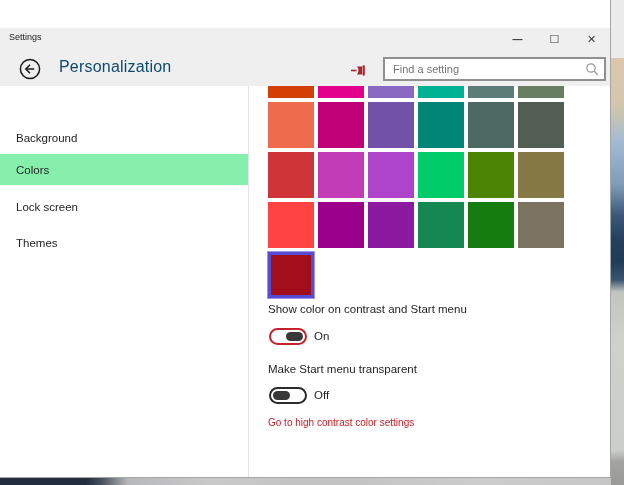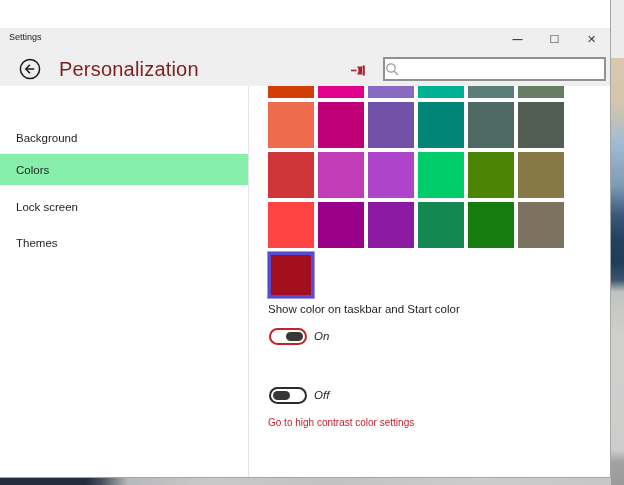--- a/index.html
+++ b/index.html
@@ -41,21 +41,21 @@
     position:absolute;right:0;top:0;height:22px;display:flex;z-index:6;
   }
   .win-btn{
     width:37px;height:22px;display:flex;align-items:center;justify-content:center;
     font-size:11px;color:#3c3c3c;cursor:default;
   }
   .win-btn.min{font-weight:bold;font-size:10px;}
   
   .back-btn{position:absolute;left:19px;top:30px;width:22px;height:22px;}
   .page-title{
-    position:absolute;left:59px;top:30px;font-size:20px;font-weight:300;color:#7f1d1d;
+    position:absolute;left:59px;top:30px;font-size:16px;font-weight:300;color:#0c4a6e;
     letter-spacing:0.2px;
   }
   .pin{position:absolute;left:351px;top:35px;width:16px;height:13px;}
   .search-box{
     position:absolute;left:383px;top:29px;width:219px;height:20px;
     background:#ffffff;border:2px solid #919191;display:flex;align-items:center;
   }
   .search-input{
     border:none;outline:none;flex:1;font-size:11px;color:#767676;
     font-family:"Liberation Sans","DejaVu Sans",sans-serif;
@@ -77,21 +77,21 @@
   .swatch.sel{border:3px solid #564bd2;box-shadow:0 0 0 1px #9d97e8;}
   
   .set-label{position:absolute;left:268px;font-size:11.5px;color:#1f1f1f;}
   .toggle{
     position:absolute;left:269px;width:34px;height:13px;border-radius:10px;
     border:2px solid #2b2b2b;background:#ffffff;cursor:default;
   }
   .toggle .knob{position:absolute;top:2px;width:17px;height:9px;border-radius:5px;background:#383838;}
   .toggle.on .knob{right:2px;}
   .toggle.off .knob{left:2px;}
-  .toggle-state{position:absolute;left:314px;font-size:11.5px;color:#1f1f1f;font-style:italic;}
+  .toggle-state{position:absolute;left:314px;font-size:11.5px;color:#1f1f1f;}
   .hc-link{position:absolute;left:268px;font-size:10px;cursor:pointer;}
 </style>
 </head>
 <body>
 
 <div class="desktop-right"></div>
 <div class="desktop-bottom"></div>
 
 <div class="window">
 
@@ -116,20 +116,21 @@
 
     <div class="pin">
       <svg width="16" height="13" viewBox="0 0 16 13">
         <line x1="0" y1="6.5" x2="5.5" y2="6.5" stroke="#a6242c" stroke-width="1.6"></line>
         <path d="M6 2.6 L11 2.6 L11 10.4 L6 10.4 C8 8.3 8 4.7 6 2.6 Z" fill="#a6242c"></path>
         <rect x="11.6" y="1.2" width="2.2" height="10.6" rx="1" fill="#a6242c"></rect>
       </svg>
     </div>
 
     <div class="search-box">
+      <input class="search-input" type="text" placeholder="Find a setting" style="">
       <svg class="search-glyph" viewBox="0 0 14 14">
         <circle cx="6" cy="6" r="4.2" fill="none" stroke="#9b9b9b" stroke-width="1.3"></circle>
         <line x1="9" y1="9" x2="13" y2="13" stroke="#9b9b9b" stroke-width="1.3"></line>
       </svg>
     </div>
   </div>
 
   <div class="sidebar" id="sidebar">
       <div class="side-item" style="top: 64px;">Background</div>
       <div class="side-item selected" style="top: 96px; background: #86efac;">Colors</div>
@@ -169,26 +170,27 @@
         <div class="swatch" style="background: rgb(140, 26, 160);"></div>
         <div class="swatch" style="background: rgb(20, 136, 80);"></div>
         <div class="swatch" style="background: rgb(21, 124, 16);"></div>
         <div class="swatch" style="background: rgb(124, 114, 96);"></div>
       </div>
       <div class="swatch-row" style="top: 200px;">
         <div class="swatch sel" style="background: rgb(163, 14, 28);"></div>
       </div>
     </div>
 
-  <div class="set-label" style="top:303px">Show color on taskbar and Start color</div>
+  <div class="set-label" style="top:303px">Show color on contrast and Start menu</div>
   <div class="toggle on" style="top: 328px; border-color: rgb(195, 36, 44);" id="toggle1">
     <div class="knob"></div>
   </div>
   <div class="toggle-state" style="top:330px">On</div>
 
+  <div class="set-label" style="top:363px">Make Start menu transparent</div>
   <div class="toggle off" style="top: 387px; border-color: rgb(43, 43, 43);" id="toggle2">
     <div class="knob"></div>
   </div>
   <div class="toggle-state" style="top:389px">Off</div>
 
   <div class="hc-link" style="top: 417px; color: rgb(194, 35, 43);" id="hc-link">Go to high contrast color settings</div>
 
 </div>
 
 </body></html>

